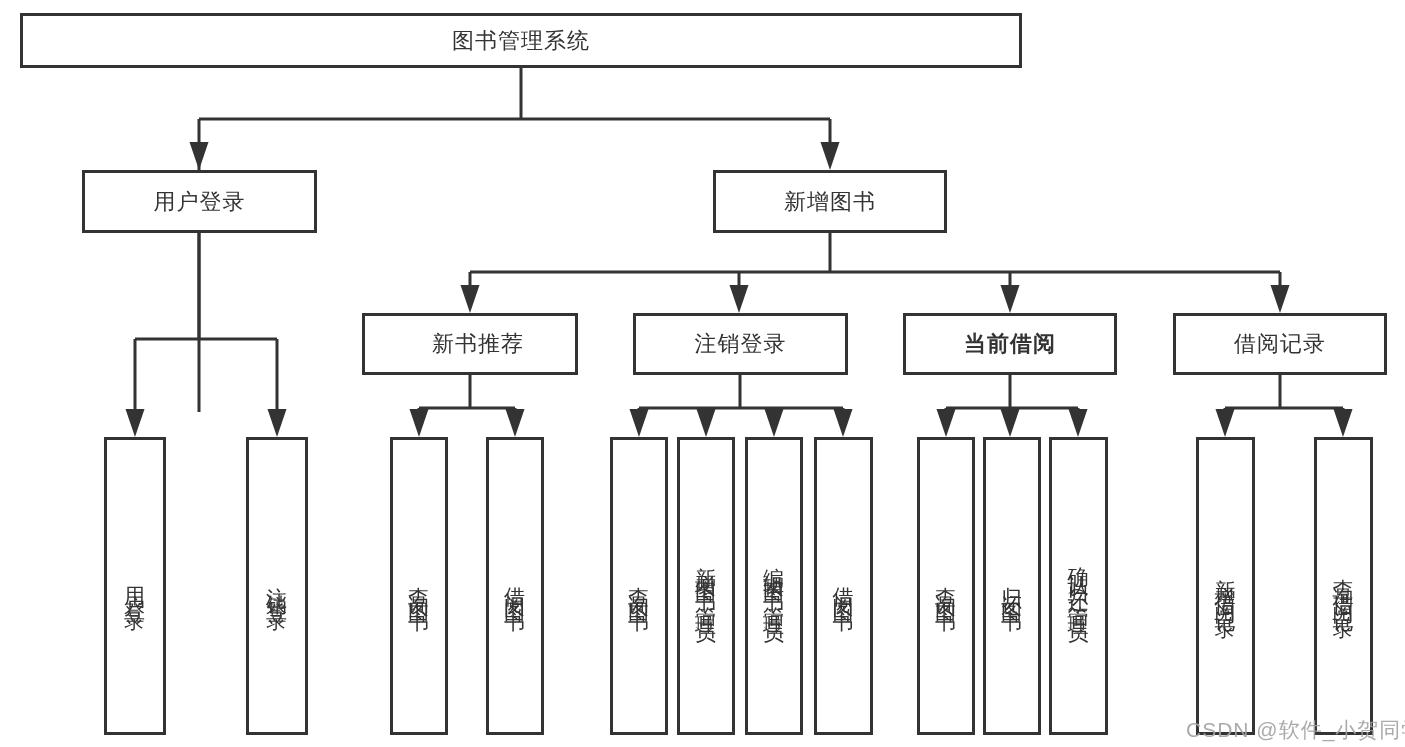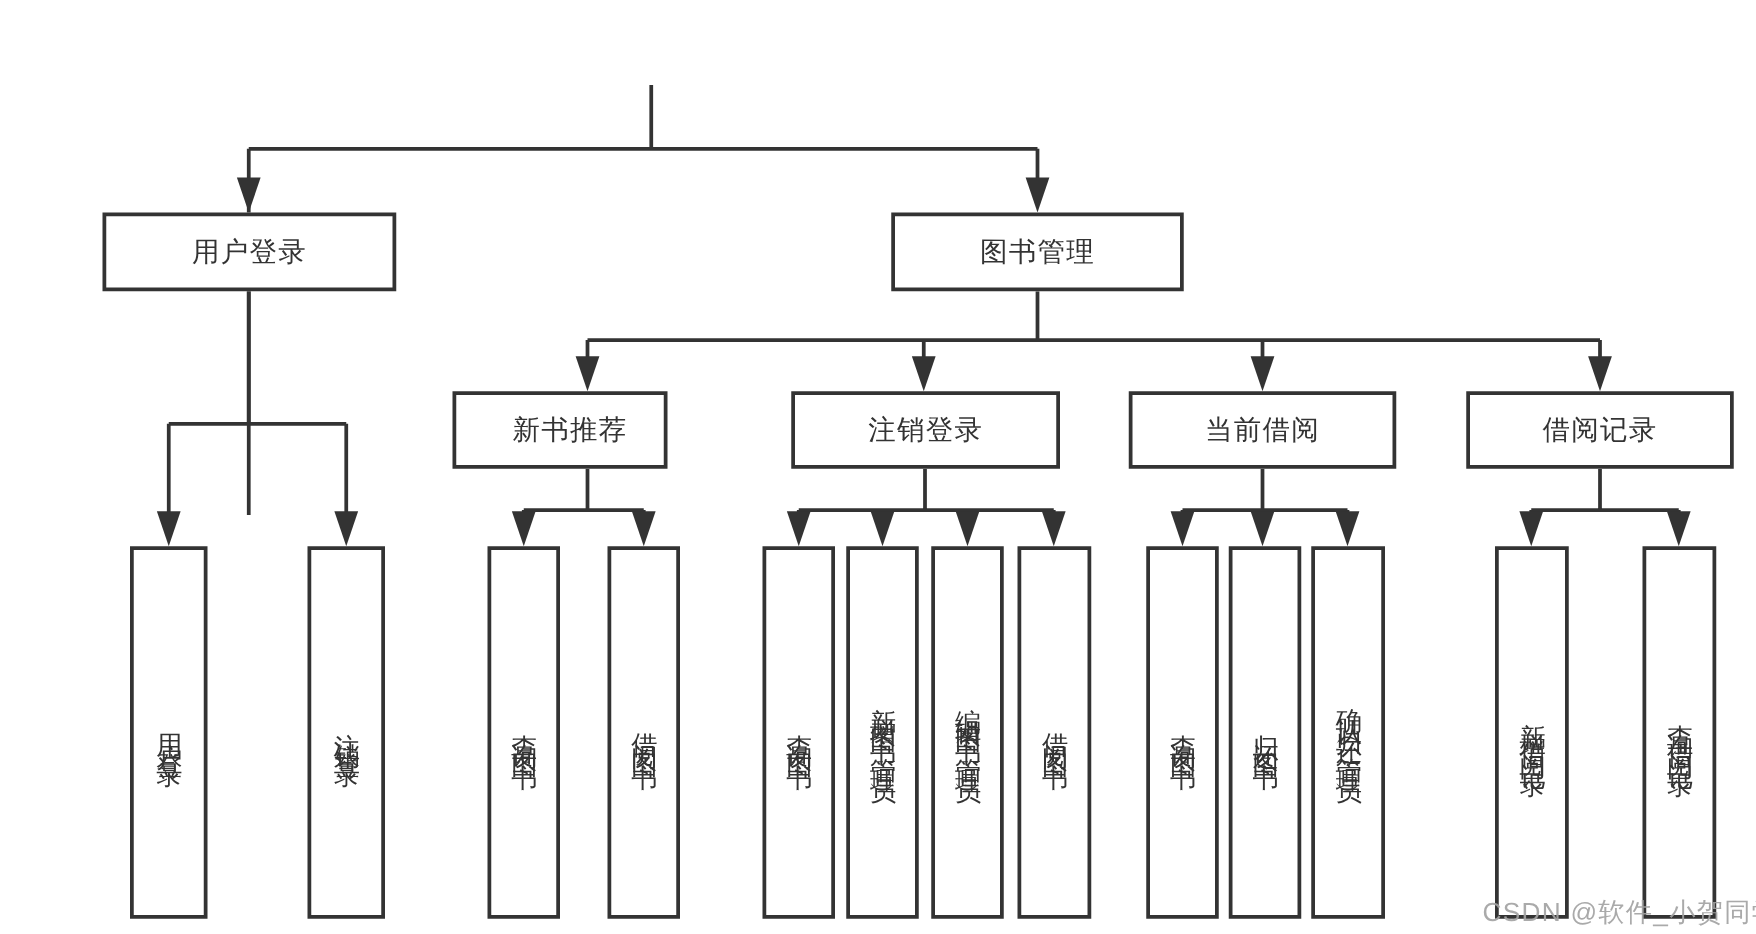--- a/index.html
+++ b/index.html
@@ -54,23 +54,23 @@
     font-size: 21px;
     line-height: 1;
     letter-spacing: 8px;
     color: #333333;
     white-space: nowrap;
   }
   
   .n-root   { left: 20px;   top: 13px;  width: 1002px; height: 55px; }
   .n-l2a    { left: 82px;   top: 170px; width: 235px;  height: 63px; }
   .n-l2b    { left: 713px;  top: 170px; width: 234px;  height: 63px; }
-  .n-l3a    { left: 362px;  top: 313px; width: 172px;  height: 62px; padding-left: 16px; }
+  .n-l3a    { left: 362px;  top: 313px; width: 216px;  height: 62px; padding-left: 16px; }
   .n-l3b    { left: 633px;  top: 313px; width: 215px;  height: 62px; }
-  .n-l3c    { left: 903px;  top: 313px; width: 214px;  height: 62px; }
+  .n-l3c    { left: 903px;  top: 313px; width: 214px;  height: 62px; font-weight: bold; }
   .n-l3d    { left: 1173px; top: 313px; width: 214px;  height: 62px; }
   .leaf     { top: 437px; height: 298px; }
   .n-ul1    { left: 104px;  width: 62px; }
   .n-ul2    { left: 246px;  width: 62px; }
   .n-nb1    { left: 390px;  width: 58px; }
   .n-nb2    { left: 486px;  width: 58px; }
   .n-bb1    { left: 610px;  width: 58px; }
   .n-bb2    { left: 677px;  width: 58px; }
   .n-bb3    { left: 745px;  width: 58px; }
   .n-bb4    { left: 814px;  width: 59px; }
@@ -132,26 +132,29 @@
       <polygon points="1000.5,409 1019.5,409 1010,437"></polygon>
       <polygon points="1068.5,409 1087.5,409 1078,437"></polygon>
     </g>
     <g>
       <path d="M1280 375 V408 M1225 408 H1343 M1225 408 V412 M1343 408 V412"></path>
       <polygon points="1215.5,409 1234.5,409 1225,437"></polygon>
       <polygon points="1333.5,409 1352.5,409 1343,437"></polygon>
     </g>
   </svg>
 
+  <div class="box n-root">
+    <span class="hlabel">图书管理系统</span>
+  </div>
 
   <div class="box n-l2a">
     <span class="hlabel">用户登录</span>
   </div>
   <div class="box n-l2b">
-    <span class="hlabel">图书管理</span>
+    <span class="hlabel">新增图书</span>
   </div>
 
   <div class="box n-l3a">
     <span class="hlabel">新书推荐</span>
   </div>
   <div class="box n-l3b">
     <span class="hlabel">注销登录</span>
   </div>
   <div class="box n-l3c">
     <span class="hlabel">当前借阅</span>

